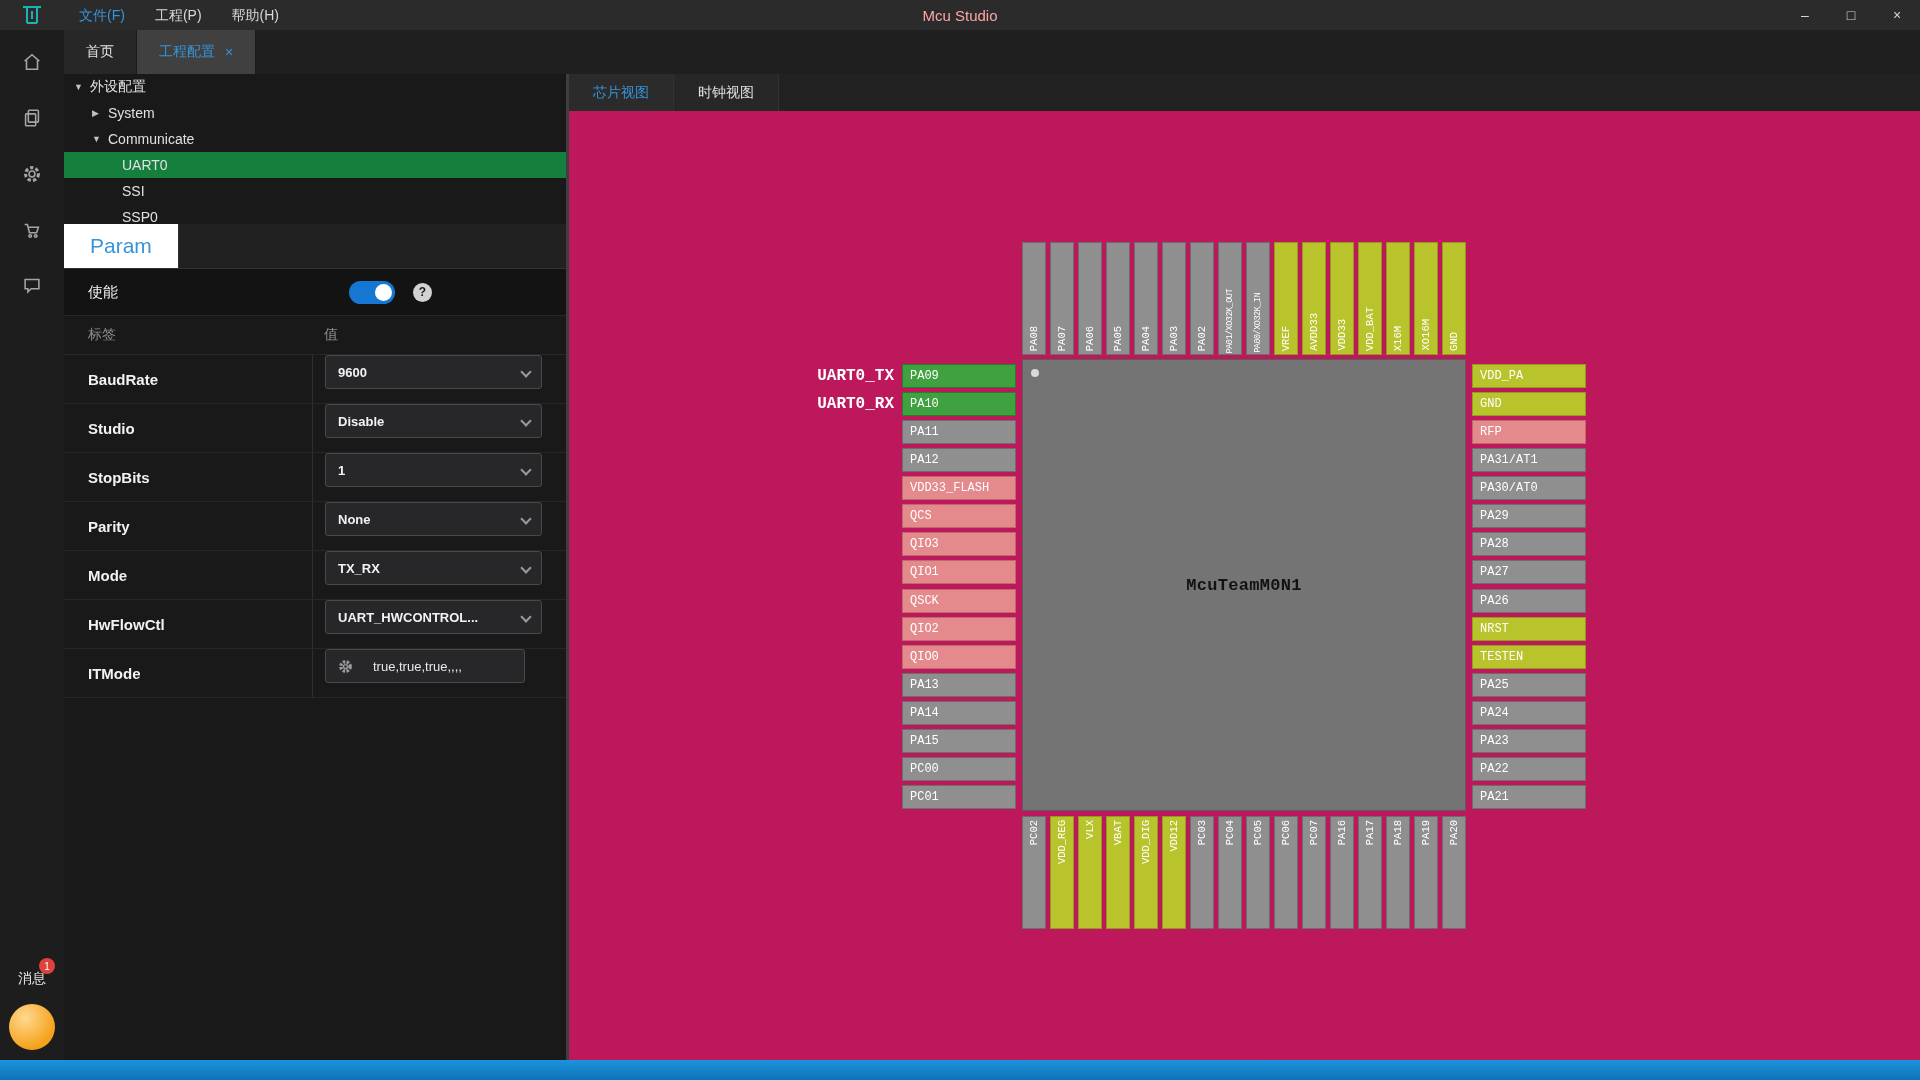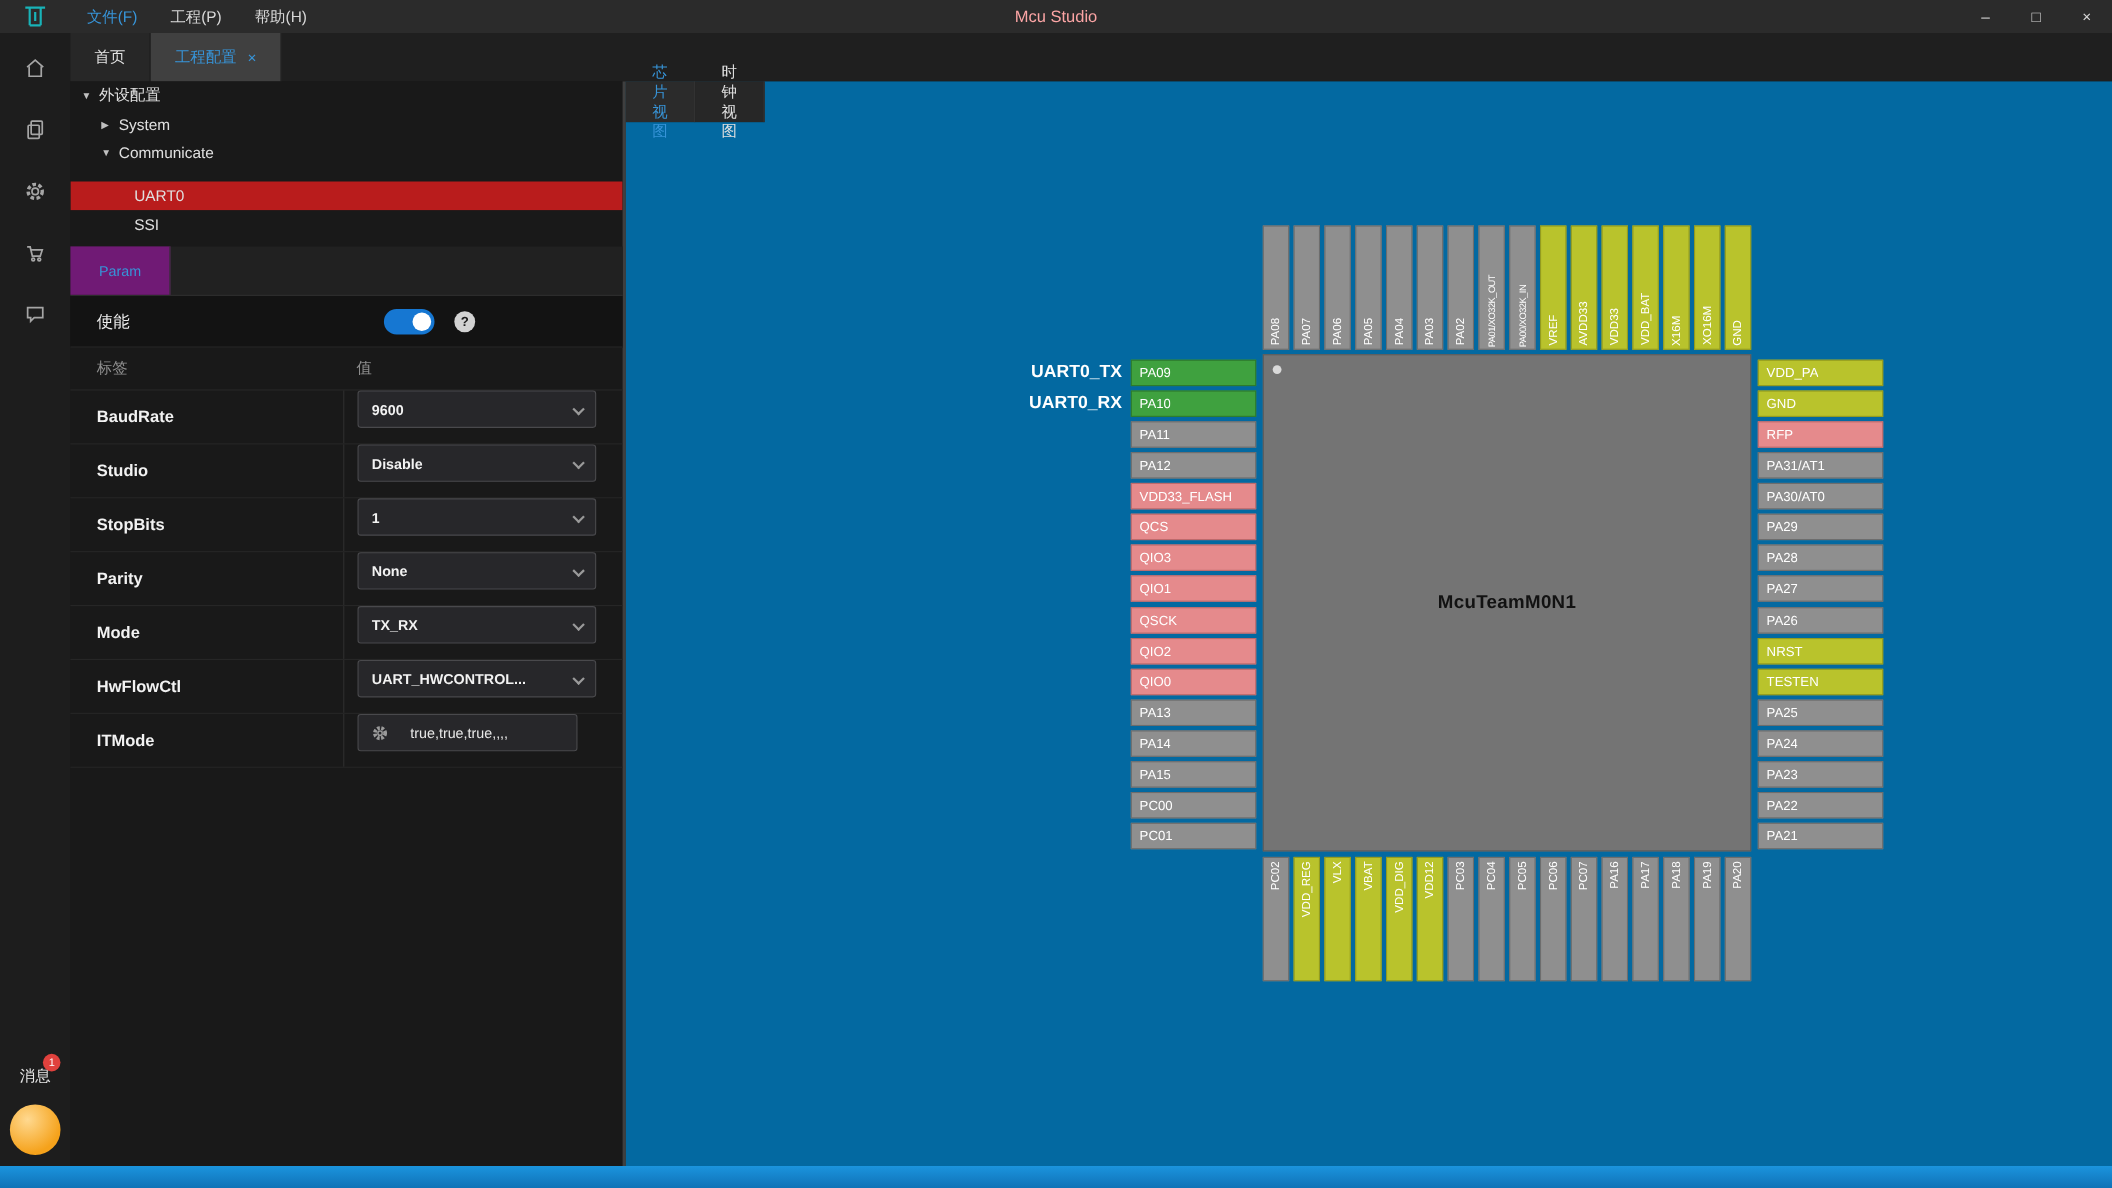--- a/index.html
+++ b/index.html
@@ -36,45 +36,45 @@
 
 .content{flex:1;display:flex;min-height:0;}
 
 
 .left-panel{flex:0 0 505px;width:505px;background:#191919;border-right:3px solid #3f3f3f;display:flex;flex-direction:column;}
 .tree{flex:0 0 150px;height:150px;overflow:hidden;}
 .tree-row{height:26px;display:flex;align-items:center;font-size:14px;color:#e0e0e0;}
 .tree-row.lvl0{padding-left:10px;}
 .tree-row.lvl1{padding-left:28px;}
 .tree-row.lvl2{padding-left:58px;}
-.tree-row.selected{background:#b91c1c;margin-top:13px;}
+.tree-row.selected{background:#15803d;}
 .tree-arrow{width:16px;font-size:9px;color:#c0c0c0;}
 .param-bar{flex:0 0 45px;height:45px;background:#212121;border-bottom:1px solid #313131;display:flex;align-items:stretch;}
-.param-tab{padding:0 26px;display:flex;align-items:center;color:var(--accent,#3794d8);font-size:13px;background:#701a75;border-right:1px solid #313131;}
+.param-tab{padding:0 26px;display:flex;align-items:center;color:var(--accent,#3794d8);font-size:21px;background:#ffffff;border-right:1px solid #313131;}
 .enable-row{flex:0 0 47px;height:47px;background:#131313;border-bottom:1px solid #282828;display:flex;align-items:center;}
 .enable-label{padding-left:24px;font-size:15px;color:#ededed;width:285px;}
 .toggle{width:46px;height:23px;border-radius:12px;background:var(--toggle-on,#1677d2);position:relative;}
 .toggle::after{content:"";position:absolute;right:3px;top:3px;width:17px;height:17px;border-radius:50%;background:#fff;}
 .help{width:19px;height:19px;border-radius:50%;background:#d2d2d2;color:#1a1a1a;font-size:12px;font-weight:bold;display:flex;align-items:center;justify-content:center;margin-left:18px;}
 .grid-header{flex:0 0 39px;height:39px;display:flex;align-items:center;border-bottom:1px solid #282828;color:#8f8f8f;font-size:14px;}
 .col-label{padding-left:24px;width:248px;}
 .col-value{padding-left:12px;}
 .field-row{height:49px;display:flex;border-bottom:1px solid #262626;align-items:stretch;}
 .field-label-cell{flex:0 0 248px;width:248px;display:flex;align-items:center;}
 .field-label{padding-left:24px;font-size:15px;font-weight:bold;color:#f2f2f2;}
 .field-value-cell{flex:1;display:flex;align-items:flex-start;border-left:1px solid #2e2e2e;padding-left:12px;}
 .select-box{width:217px;height:34px;background:#27272a;border:1px solid #49494c;border-radius:3px;display:flex;align-items:center;padding:0 30px 0 12px;position:relative;}
 .select-value{font-size:13px;font-weight:bold;color:#f2f2f2;white-space:nowrap;overflow:hidden;text-overflow:ellipsis;}
 .chevron{position:absolute;right:11px;top:12px;width:8px;height:8px;border-left:2px solid #9a9a9a;border-bottom:2px solid #9a9a9a;transform:rotate(-45deg);}
 .itmode-input{width:200px;height:34px;background:#27272a;border:1px solid #49494c;border-radius:3px;display:flex;align-items:center;gap:20px;padding:2px 12px;}
 .input-value{font-size:13px;color:#e8e8e8;white-space:nowrap;overflow:hidden;}
 .gear-wrap{display:flex;}
 
 
-.canvas{flex:1;background:#0369a1;display:flex;flex-direction:row;min-width:0;}
+.canvas{flex:1;background:#be185d;display:flex;flex-direction:column;min-width:0;font-family:Liberation Mono, monospace;}
 .view-tabs{flex:0 0 37px;height:37px;background:#222;display:flex;}
 .view-tab{padding:0 24px;display:flex;align-items:center;font-size:14px;color:#e0e0e0;border-right:1px solid #333;background:#272727;}
 .view-tab.active{color:var(--accent,#3794d8);background:#2b2b2b;}
 .stage{flex:1;position:relative;overflow:hidden;}
 
 
 .chip-wrap{position:absolute;left:240px;top:131px;width:780px;height:690px;}
 .signal-labels{position:absolute;left:0;top:0;width:89px;height:100%;}
 .signal-label{position:absolute;right:4px;height:24px;line-height:24px;font-size:16px;font-weight:bold;color:#fff;white-space:nowrap;}
 .pins-top{position:absolute;left:213px;top:0;width:444px;height:113px;display:flex;justify-content:space-between;}

